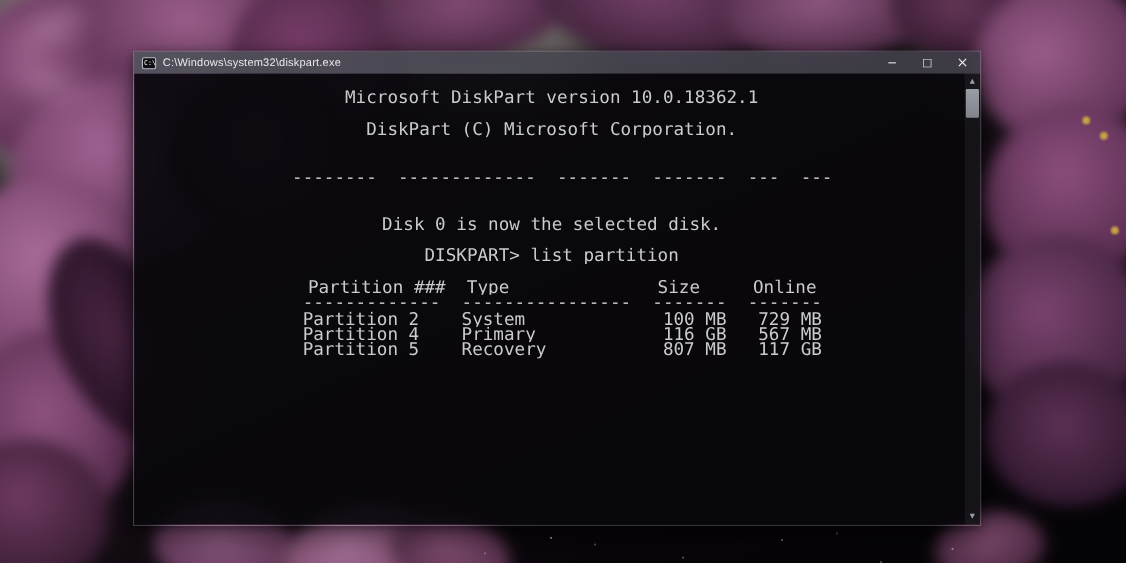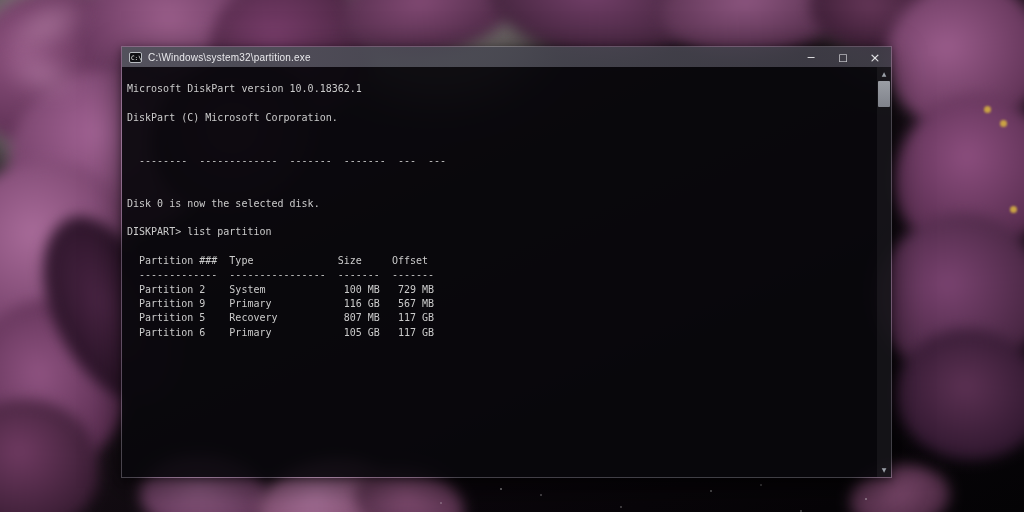--- a/index.html
+++ b/index.html
@@ -57,21 +57,21 @@
   .winbtn.close { font-size:13px; }
 
   .console-body {
     position:relative; flex:1 1 auto;
     background:rgba(9,7,12,.93);
   }
   .console-text {
     position:absolute; left:0; top:0; right:15px; bottom:0;
     padding:15px 0 0 5px;
     font-family:"DejaVu Sans Mono", monospace;
-    font-size:10px; color:#cbcbcb;
+    font-size:16px; color:#cbcbcb;text-align:center;
   }
   .line { height:14.33px; line-height:14.33px; white-space:pre; overflow:hidden; }
 
   
   .scrollbar {
     position:absolute; top:0; bottom:0; right:0; width:14px;
     background:rgba(255,255,255,.05);
   }
   .scroll-arrow {
     position:absolute; left:0; width:14px; height:13px;
@@ -127,46 +127,45 @@
   <div class="petal" style="left:355px;top:468px;width:110px;height:70px;transform:rotate(14deg);border-radius:50% 50% 52% 48%/52% 50% 50% 48%;background:radial-gradient(ellipse at 45% 40%, #8a5279, #4e2b45 78%);"></div>
   <div class="petal" style="left:850px;top:465px;width:100px;height:65px;transform:rotate(-6deg);border-radius:50% 50% 52% 48%/52% 50% 50% 48%;background:radial-gradient(ellipse at 45% 40%, #7e4a6e, #42233a 78%);"></div>
 
   <div class="speckles" style="left:500px;top:488px;"></div>
 </div>
 
 <div class="window">
 
   <div class="titlebar">
     <div class="app-icon">C:\</div>
-    <div class="titlebar-text">C:\Windows\system32\partition.exe</div>
+    <div class="titlebar-text">C:\Windows\system32\diskpart.exe</div>
     <button class="winbtn">─</button>
     <button class="winbtn max">□</button>
     <button class="winbtn close">×</button>
   </div>
 
   <div class="console-body">
     <div class="console-text">
       <div class="line">Microsoft DiskPart version 10.0.18362.1</div>
       <div class="line"></div>
       <div class="line">DiskPart (C) Microsoft Corporation.</div>
       <div class="line"></div>
       <div class="line"></div>
       <div class="line">  --------  -------------  -------  -------  ---  ---</div>
       <div class="line"></div>
       <div class="line"></div>
       <div class="line">Disk 0 is now the selected disk.</div>
       <div class="line"></div>
       <div class="line">DISKPART&gt; list partition</div>
       <div class="line"></div>
-      <div class="line">  Partition ###  Type              Size     Offset</div>
+      <div class="line">  Partition ###  Type              Size     Online</div>
       <div class="line">  -------------  ----------------  -------  -------</div>
       <div class="line">  Partition 2    System             100 MB   729 MB</div>
-      <div class="line">  Partition 9    Primary            116 GB   567 MB</div>
+      <div class="line">  Partition 4    Primary            116 GB   567 MB</div>
       <div class="line">  Partition 5    Recovery           807 MB   117 GB</div>
-      <div class="line">  Partition 6    Primary            105 GB   117 GB</div>
       <div class="line"></div>
     </div>
 
     <div class="scrollbar">
       <div class="scroll-arrow up">▲</div>
       <div class="scroll-thumb"></div>
       <div class="scroll-arrow down">▼</div>
     </div>
   </div>
 </div>

